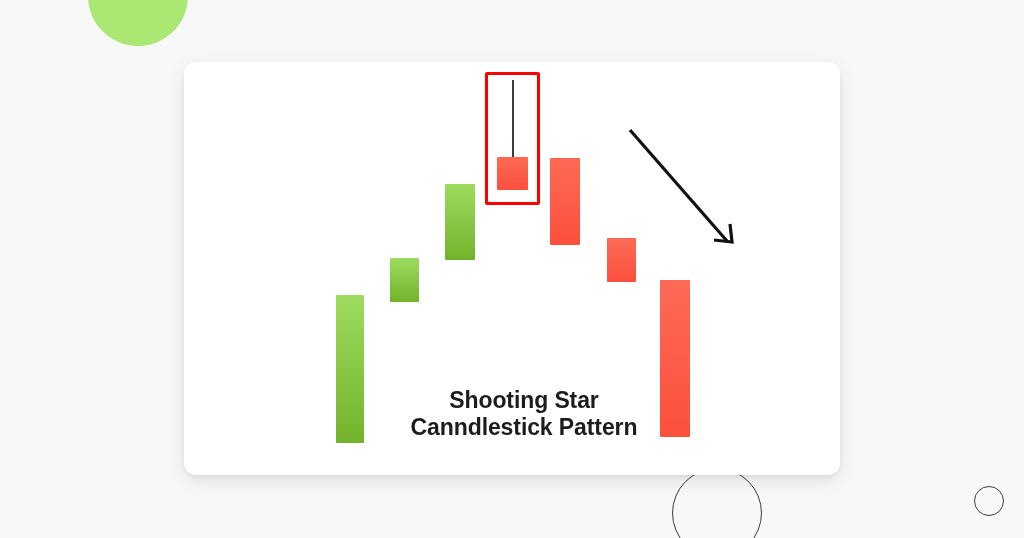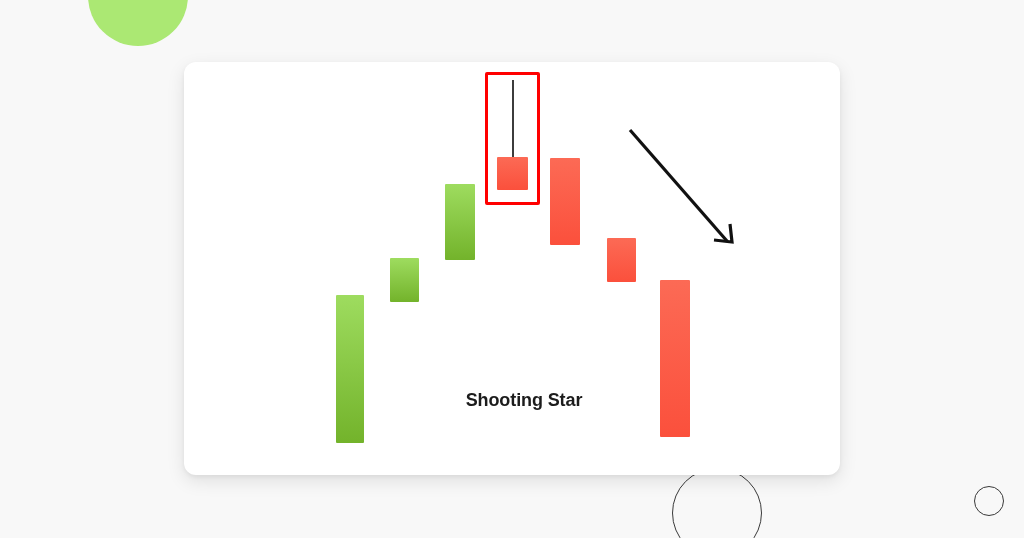--- a/index.html
+++ b/index.html
@@ -106,21 +106,21 @@
   
   .caption {
     position: absolute;
     left: 200px;
     top: 325px;
     width: 280px;
     text-align: center;
     color: #1c1c1c;
     font-family: "Liberation Sans", sans-serif;
     font-weight: bold;
-    font-size: 18px;
+    font-size: 23px;
     line-height: 27px;
     letter-spacing: -0.1px;
   }
   .caption-line { display: block; white-space: nowrap; }
 </style>
 </head>
 <body>
 
 <div id="stage" style="background: rgb(248, 248, 248);">
 
@@ -145,16 +145,17 @@
         <div class="highlight-box" style="left: 301px; top: 10px; width: 55px; height: 133px; border-color: rgb(255, 0, 0);"></div>
       </div>
 
     <svg class="arrow-svg" viewBox="0 0 656 413">
       <line id="arrow-line" x1="446" y1="68" x2="543" y2="179" stroke="#111111" stroke-width="3.2" stroke-linecap="butt"></line>
       <polyline id="arrow-head" points="530,178 548,180 546,162" fill="none" stroke="#111111" stroke-width="3.2" stroke-linejoin="miter" stroke-linecap="butt"></polyline>
     </svg>
 
     <div class="caption" style="color: rgb(28, 28, 28);">
       <span class="caption-line">Shooting Star</span>
+      <span class="caption-line">Canndlestick Pattern</span>
     </div>
 
   </div>
 </div>
 
 </body></html>

